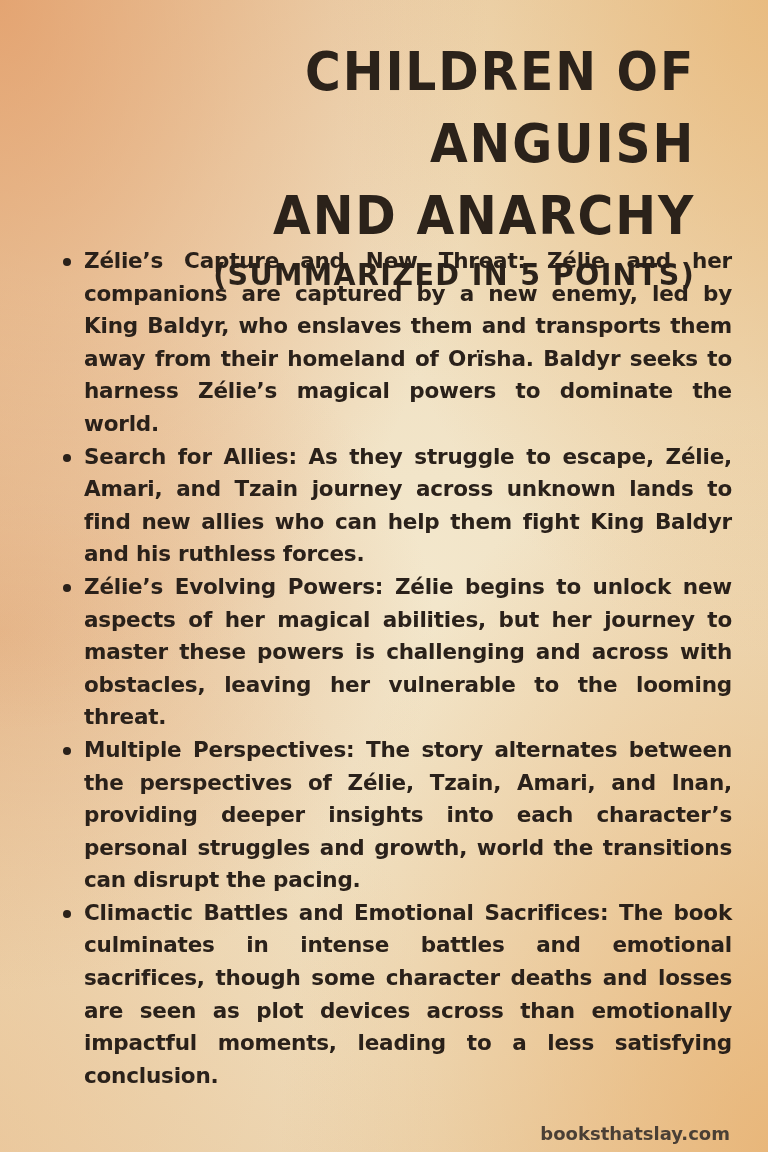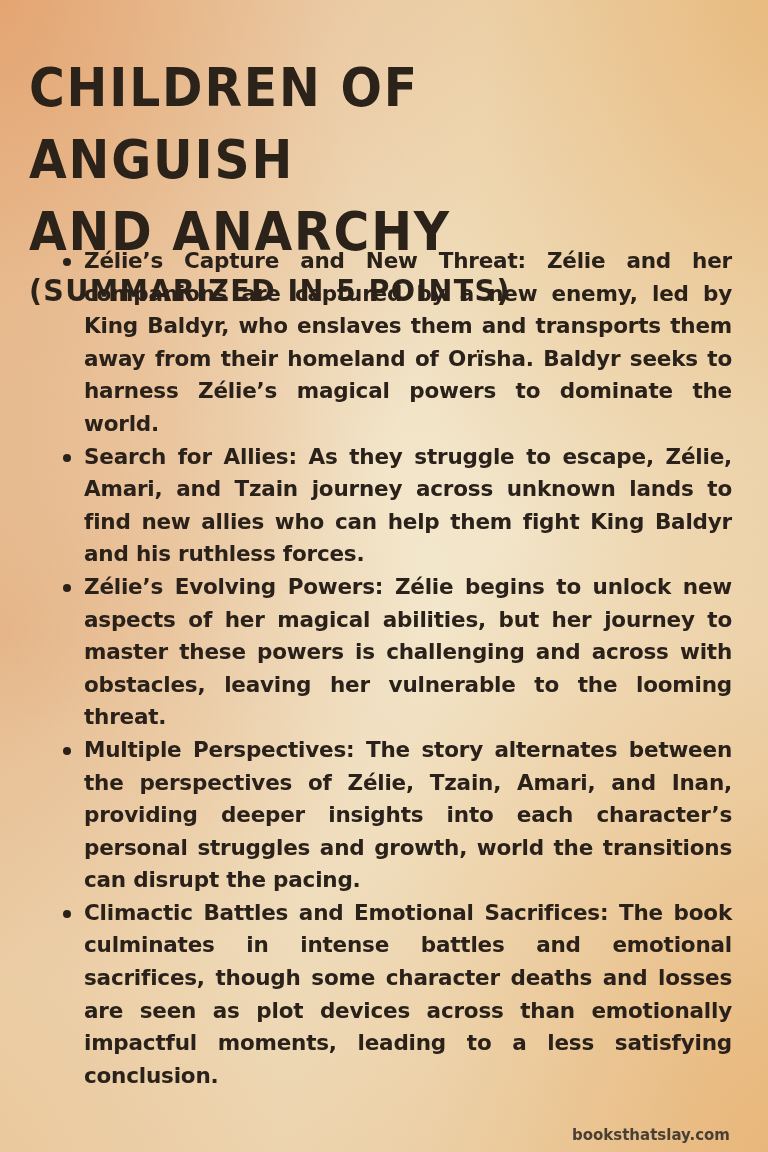--- a/index.html
+++ b/index.html
@@ -13,24 +13,24 @@
       background:
         radial-gradient(ellipse at 0% 0%, rgba(226,150,96,0.75) 0%, rgba(226,150,96,0) 45%),
         radial-gradient(ellipse at 100% 0%, rgba(232,178,110,0.7) 0%, rgba(232,178,110,0) 40%),
         radial-gradient(ellipse at 0% 55%, rgba(224,160,110,0.55) 0%, rgba(224,160,110,0) 40%),
         radial-gradient(ellipse at 100% 100%, rgba(232,176,110,0.8) 0%, rgba(232,176,110,0) 45%),
         radial-gradient(ellipse at 0% 100%, rgba(236,196,150,0.6) 0%, rgba(236,196,150,0) 40%),
         radial-gradient(ellipse at 55% 50%, #f3e7cc 0%, #eeddbd 60%, #e9cfa8 100%);
     }
     .title-wrap {
       position: absolute;
-      top: 52px;
+      top: 36px;
       left: 0;
       width: 724px;
-      text-align: left;
+      text-align: right;
     }
     .title-line {
       font-family: "DejaVu Sans", sans-serif;
       font-weight: bold;
       font-size: 53px;
       line-height: 72px;
       letter-spacing: 2px;
       color: #2b221a;
       transform: scaleX(0.92);
     }
@@ -72,21 +72,21 @@
       height: 8px;
       border-radius: 50%;
       background: #2a211a;
     }
     .footer {
       position: absolute;
       right: 38px;
       bottom: 8px;
       font-family: "DejaVu Sans", sans-serif;
       font-weight: bold;
-      font-size: 15px;
+      font-size: 18px;
       color: #4a3f35;
       margin-left: 38px;
     }
   </style>
 </head>
 <body>
 
 <div class="title-wrap">
   <div class="title-line">CHILDREN OF ANGUISH</div>
   <div class="title-line">AND ANARCHY</div>

